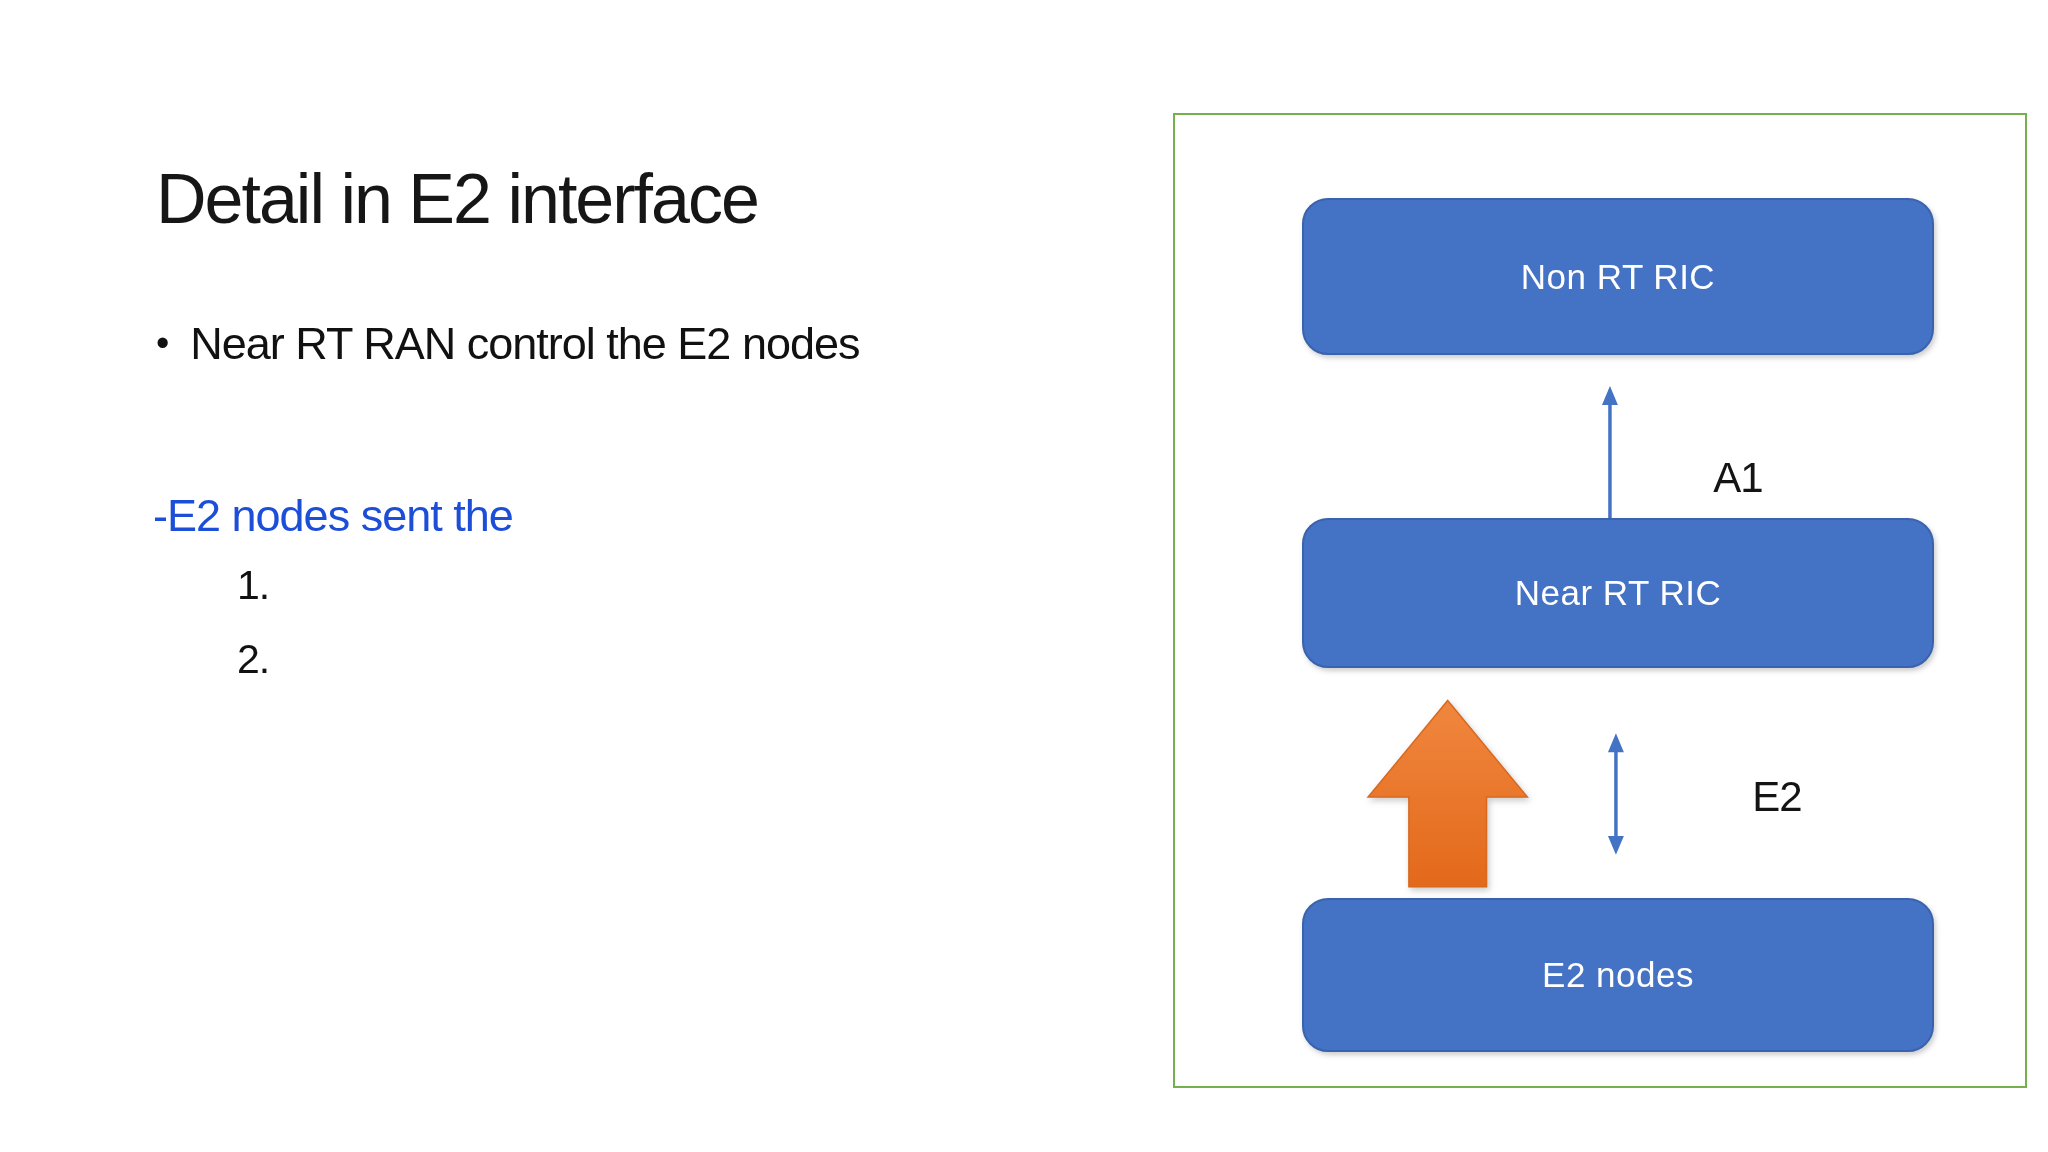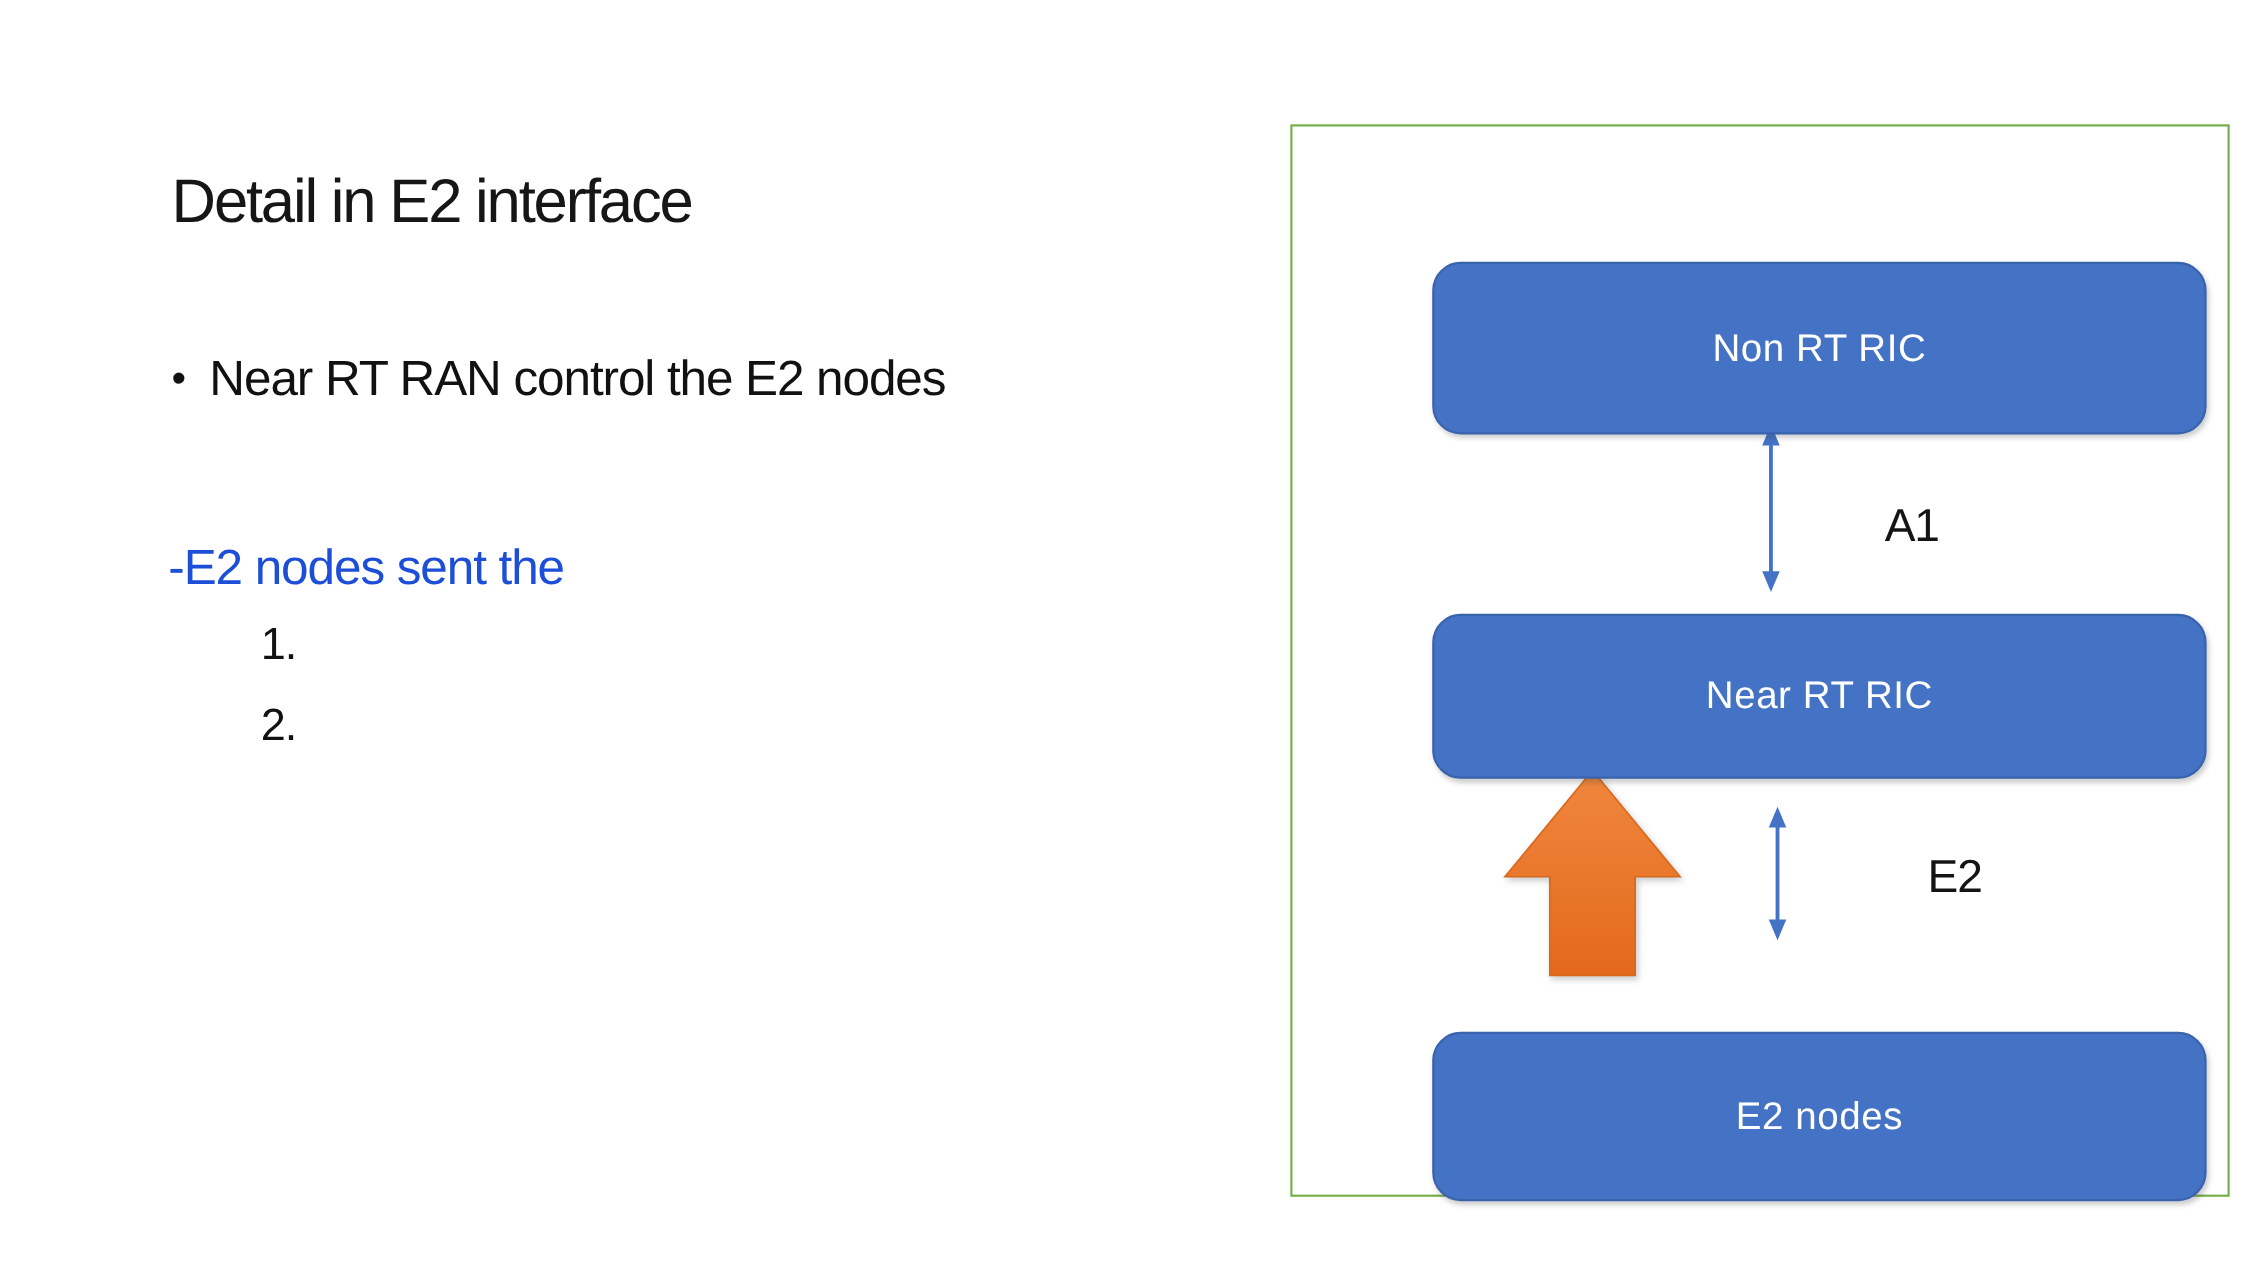--- a/index.html
+++ b/index.html
@@ -17,21 +17,21 @@
     width: 2048px;
     height: 1152px;
     background: #ffffff;
   }
 
   
   .title {
     position: absolute;
     left: 156px;
     top: 112px;
-    font-size: 56px;
+    font-size: 70px;
     font-weight: 400;
     letter-spacing: -2px;
     color: #161616;
     white-space: nowrap;
   }
   .bullet-row {
     position: absolute;
     left: 156px;
     top: 318px;
     font-size: 45px;
@@ -81,33 +81,32 @@
     top: 113px;
     width: 854px;
     height: 975px;
     border: 2px solid var(--frame-border, #76b04c);
     box-sizing: border-box;
     background: #ffffff;
   }
   .node-box {
     position: absolute;
     left: 127px;
-    width: 704px;
+    width: 632px;
     background: var(--node-fill, #4472c4);
     border: 2px solid var(--node-border, #3a63ad);
     border-radius: 26px;
     box-sizing: border-box;
     display: flex;
     align-items: center;
     justify-content: center;
     color: #ffffff;
     font-size: 35px;
     letter-spacing: 0.5px;
     box-shadow: 2px 3px 5px rgba(60,60,60,0.25);
-    margin-top: 40px;
   }
   .node-non-rt  { top: 83px;  height: 157px; }
   .node-near-rt { top: 403px; height: 150px; }
   .node-e2      { top: 783px; height: 154px; }
 
   .connector-label {
     position: absolute;
     transform: translate(-50%, -50%);
     font-size: 42px;
     color: #141414;

